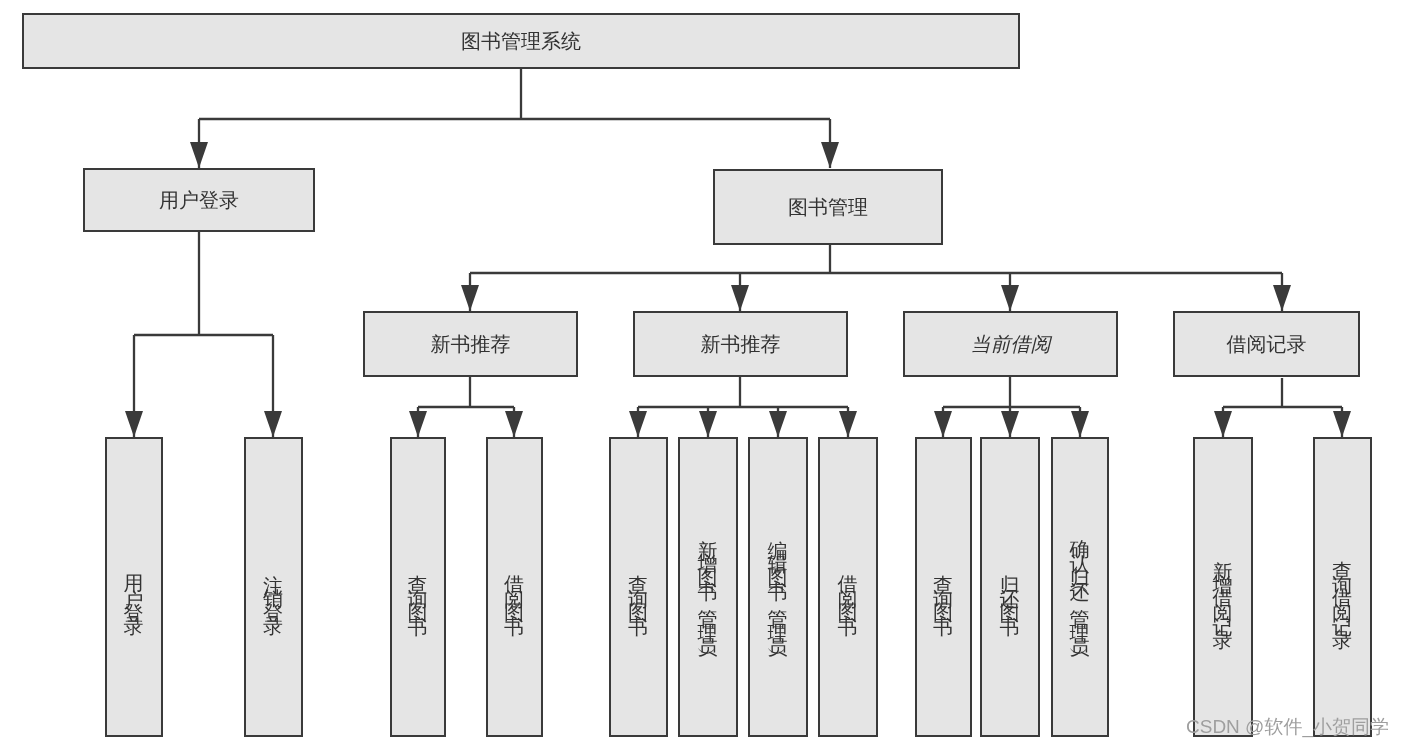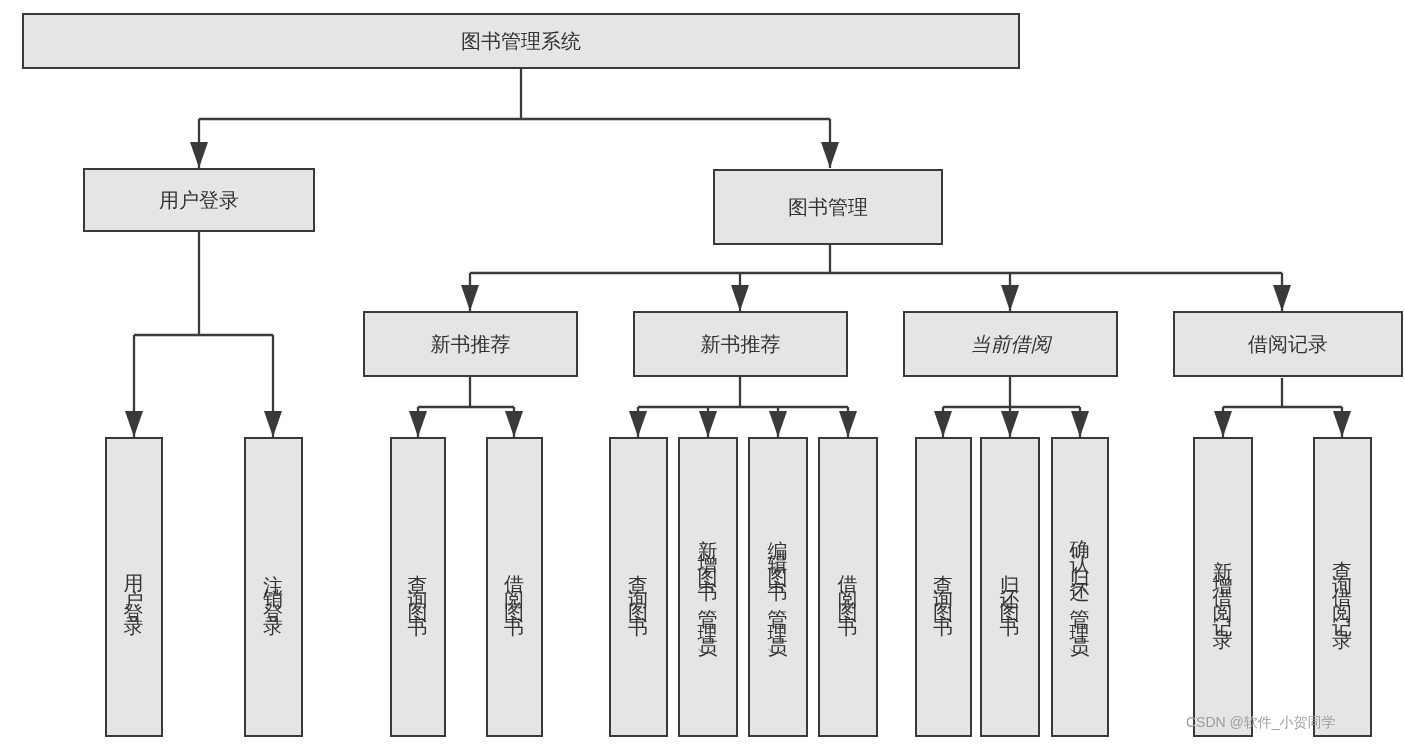--- a/index.html
+++ b/index.html
@@ -39,40 +39,40 @@
     letter-spacing: 14px;
     white-space: nowrap;
   }
   .root-node     { left: 22px;  top: 13px;  width: 998px; height: 56px; }
   .n-user        { left: 83px;  top: 168px; width: 232px; height: 64px; }
   .n-book        { left: 713px; top: 169px; width: 230px; height: 76px; }
   .l3            { top: 311px; height: 66px; }
   .n-recommend   { left: 363px;  width: 215px; }
   .n-borrowsec   { left: 633px;  width: 215px; }
   .n-current     { left: 903px;  width: 215px; font-style: italic; }
-  .n-records     { left: 1173px; width: 230px; }
+  .n-records     { left: 1173px; width: 187px; }
   .leaf          { top: 437px; height: 300px; }
   .lf1  { left: 105px;  width: 58px; }
   .lf2  { left: 244px;  width: 59px; }
   .lf3  { left: 390px;  width: 56px; }
   .lf4  { left: 486px;  width: 57px; }
   .lf5  { left: 609px;  width: 59px; }
   .lf6  { left: 678px;  width: 60px; }
   .lf7  { left: 748px;  width: 60px; }
   .lf8  { left: 818px;  width: 60px; }
   .lf9  { left: 915px;  width: 57px; }
   .lf10 { left: 980px;  width: 60px; }
   .lf11 { left: 1051px; width: 58px; }
   .lf12 { left: 1193px; width: 60px; }
   .lf13 { left: 1313px; width: 59px; }
   .watermark {
     position: absolute;
     left: 1186px;
     top: 714px;
-    font-size: 14px;
+    font-size: 19px;
     color: #9e9e9e;
     white-space: nowrap;
     z-index: 5;
   }
 </style>
 </head>
 <body>
 
 <div class="canvas">
 

